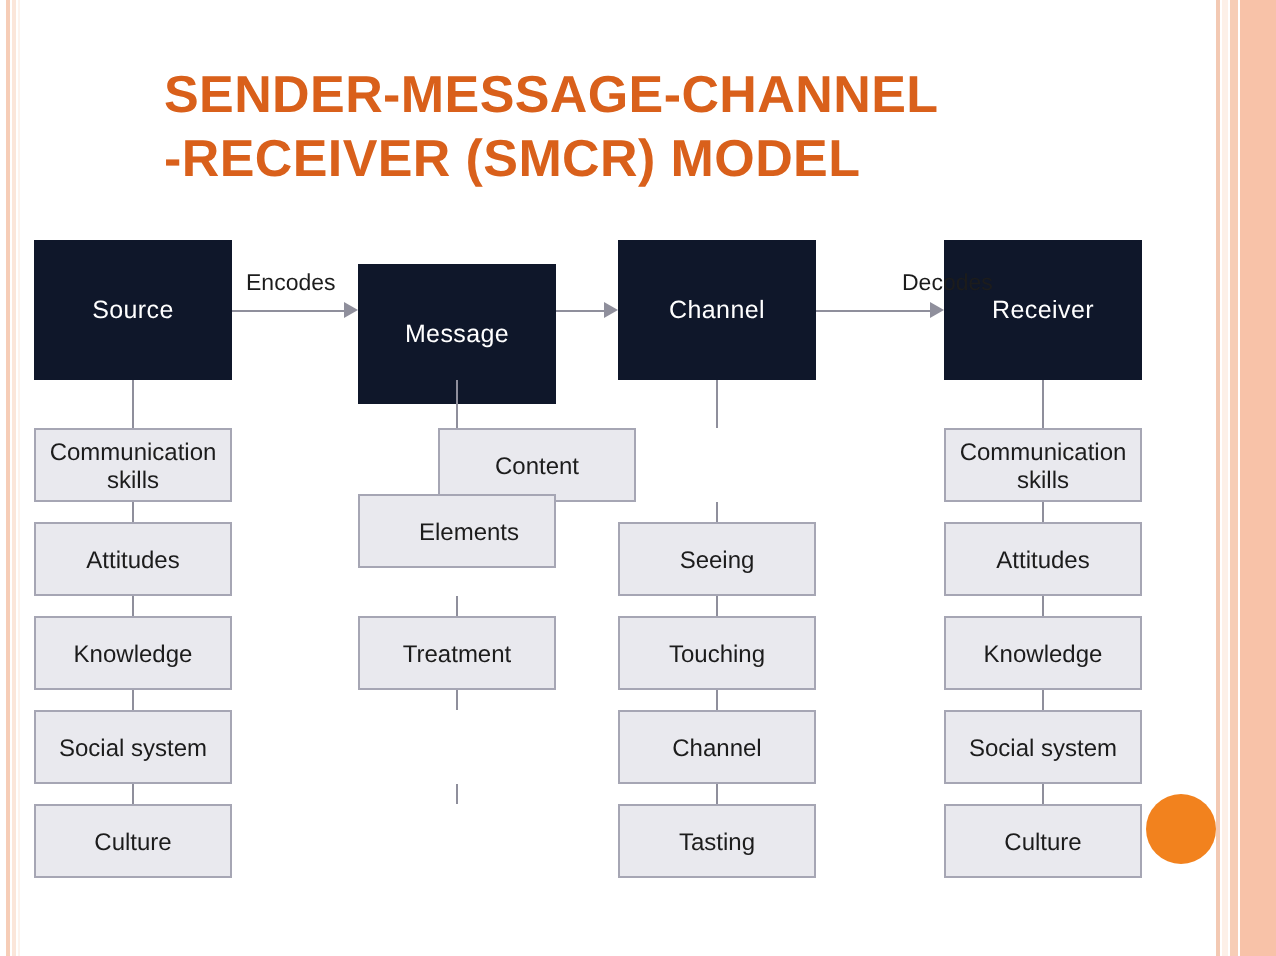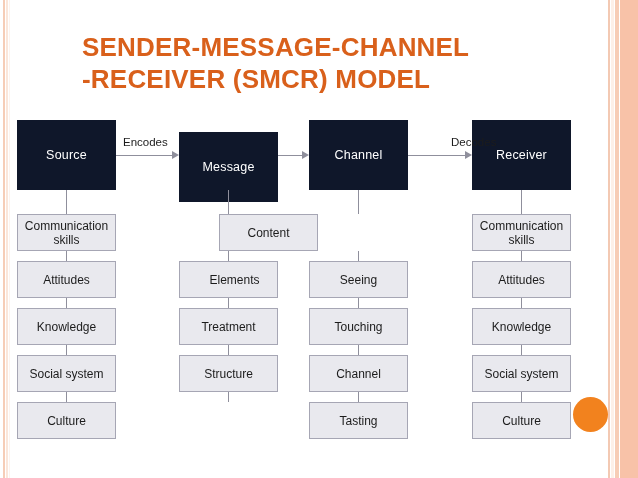--- a/index.html
+++ b/index.html
@@ -184,31 +184,28 @@
     <div class="connector" style="left:66px; top:392px; height:10px;"></div>
     <div class="node attr-node" style="left:17px; top:402px;">
         <span>Culture</span>
       </div>
 
     <div class="connector" style="left:228px; top:190px; height:24px;"></div>
     <div class="node attr-node" style="left:179px; top:214px;margin-left:40px;">
         <span>Content</span>
       </div>
     <div class="connector" style="left:228px; top:251px; height:10px;"></div>
-    <div class="node attr-node" style="left:179px; top:261px;padding-left:12px;">
+    <div class="node attr-node" style="left:179px; top:247px;padding-left:12px;">
         <span>Elements</span>
       </div>
     <div class="connector" style="left:228px; top:298px; height:10px;"></div>
     <div class="node attr-node" style="left:179px; top:308px;">
         <span>Treatment</span>
       </div>
     <div class="connector" style="left:228px; top:345px; height:10px;"></div>
-    <div class="node attr-node" style="left:179px; top:355px;">
-        <span>Structure</span>
-      </div>
     <div class="connector" style="left:228px; top:392px; height:10px;"></div>
 
     <div class="connector" style="left:358px; top:190px; height:24px;"></div>
     <div class="connector" style="left:358px; top:251px; height:10px;"></div>
     <div class="node attr-node" style="left:309px; top:261px;">
         <span>Seeing</span>
       </div>
     <div class="connector" style="left:358px; top:298px; height:10px;"></div>
     <div class="node attr-node" style="left:309px; top:308px;">
         <span>Touching</span>

